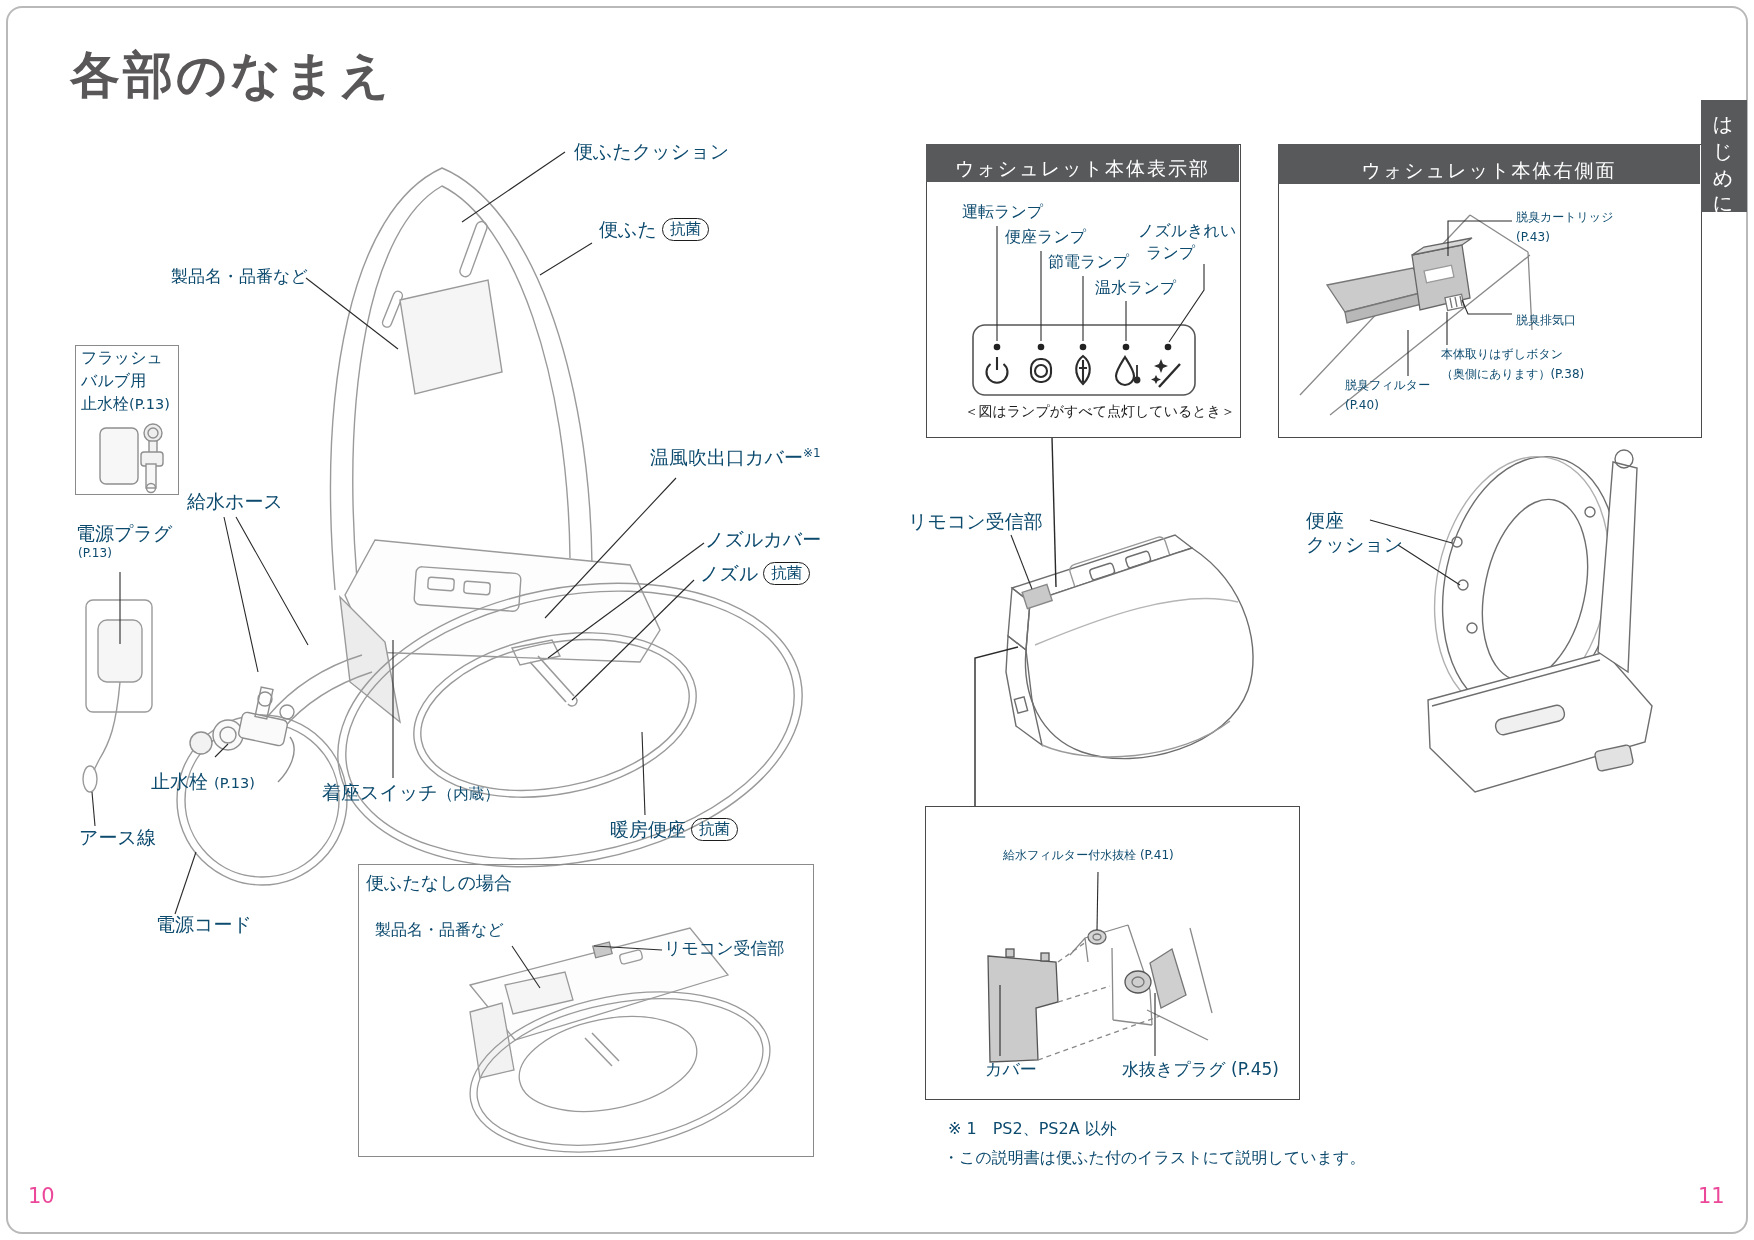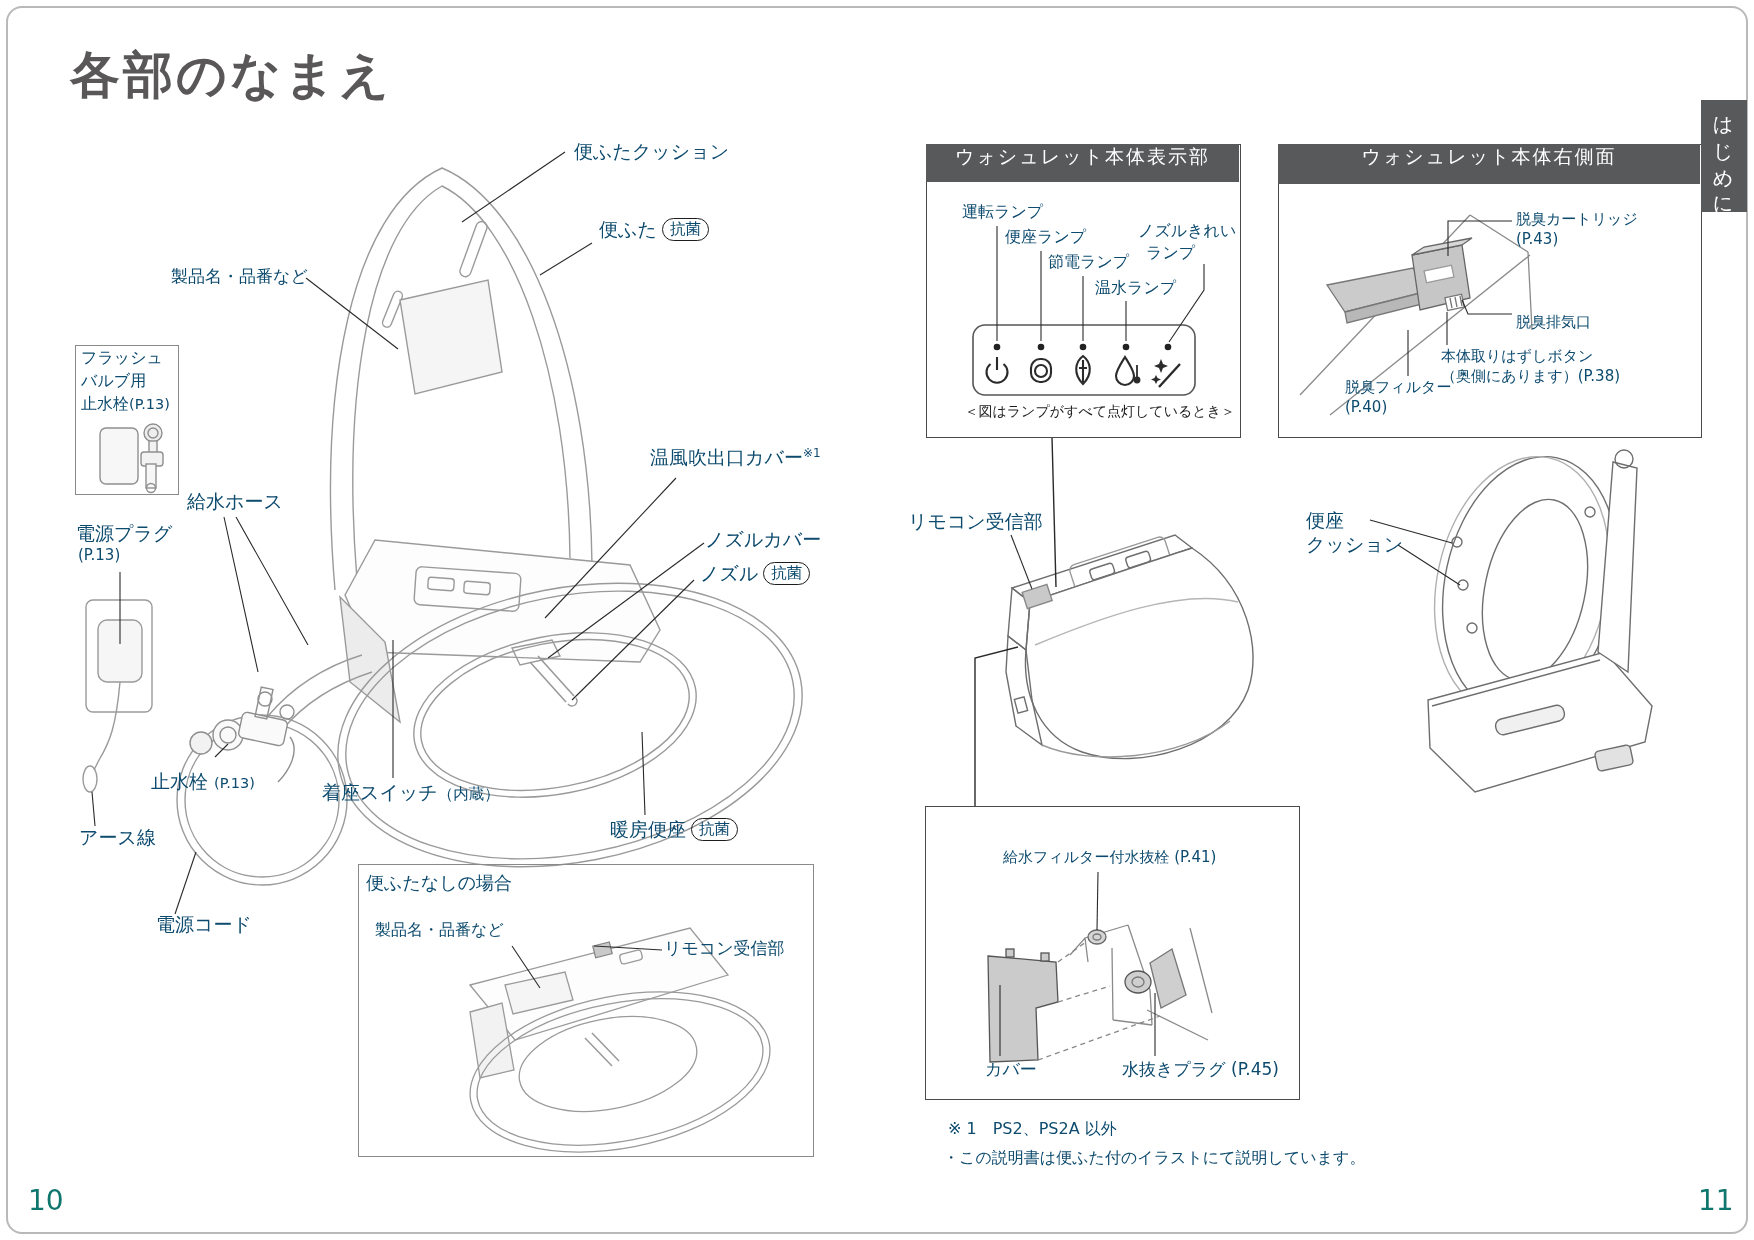--- a/index.html
+++ b/index.html
@@ -2,35 +2,35 @@
 <html><head>
 <meta charset="utf-8">
 <style>
   html,body{margin:0;padding:0;background:#fff;}
   #sheet{position:relative;width:1754px;height:1240px;background:#fff;overflow:hidden;
          font-family:"DejaVu Sans","Liberation Sans",sans-serif;color:#1c1c1c;}
   .frame{position:absolute;inset:6px;border:2px solid #b9b9b9;border-radius:16px;pointer-events:none;}
   h1.title{position:absolute;left:70px;top:42px;margin:0;font-size:50px;font-weight:bold;
            color:#595757;letter-spacing:3px;}
   .lbl{position:absolute;font-size:19px;line-height:1.15;white-space:nowrap;color:#0c4a6e;}
-  .lbl.f17{font-size:17px}.lbl.f16{font-size:16px}.lbl.f15{font-size:15px}
+  .lbl.f17{font-size:17px}.lbl.f16{font-size:16px}.lbl.f15{font-size:12px}
   .ref{font-size:14.5px;}
   .note{font-size:15.5px;}
   .sup{font-size:12px;vertical-align:super;}
   .badge{display:inline-block;border:1.7px solid #1c1c1c;border-radius:12px;padding:0 7px;
          font-size:15.5px;line-height:21px;margin-left:5px;vertical-align:2px;}
-  .panel-header{position:absolute;background:#58595b;color:#fff;display:flex;align-items:flex-start;
+  .panel-header{position:absolute;background:#58595b;color:#fff;display:flex;align-items:flex-end;
                 justify-content:center;font-size:19px;letter-spacing:2px;z-index:3;}
   .pbox{position:absolute;border:1.3px solid #4a4a4a;z-index:1;}
   .subbox{position:absolute;border:1.3px solid #8a8a8a;z-index:1;}
   .side-tab{position:absolute;left:1701px;top:100px;width:46px;height:112px;background:#58595b;
             color:#fff;display:flex;align-items:center;justify-content:center;
             writing-mode:vertical-rl;font-size:20px;letter-spacing:4px;z-index:4;}
   .caption{position:absolute;font-size:14px;text-align:right;white-space:nowrap;}
-  .pageno{position:absolute;font-size:28px;color:#0f766e;}
+  .pageno{position:absolute;font-size:21px;color:#ec4899;}
   svg.art{position:absolute;left:0;top:0;z-index:0;}
   .z2{z-index:2;}
 </style>
 </head>
 <body>
 
 <div id="sheet">
   <div class="frame"></div>
 
   <svg class="art" width="1754" height="1240" viewBox="0 0 1754 1240">

